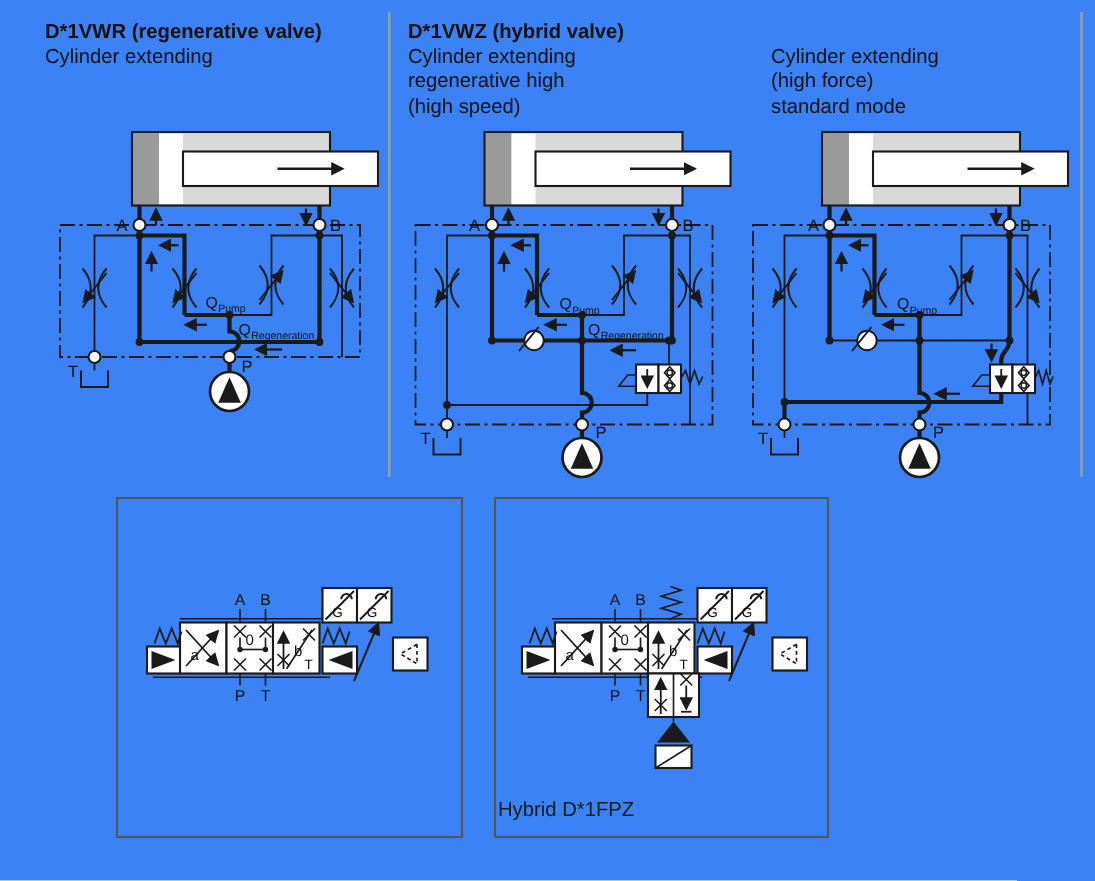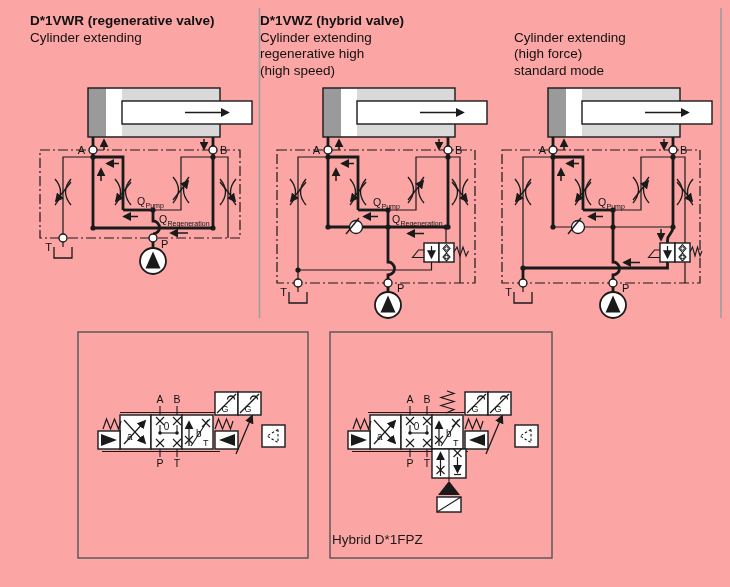--- a/index.html
+++ b/index.html
@@ -1,16 +1,16 @@
 <!DOCTYPE html>
 <html><head>
 <meta charset="utf-8">
 <style>
   html,body{margin:0;padding:0;background:#fff;}
-  #page{position:relative;width:730px;height:587px;background:#fca5a5;overflow:hidden;
+  #page{position:relative;width:730px;height:587px;background:#3b82f6;overflow:hidden;
         font-family:"Liberation Sans",sans-serif;color:#111;}
   .hdr{position:absolute;font-size:13.5px;line-height:16.5px;white-space:nowrap;}
   .hdr .b{font-weight:bold;}
   .cap{position:absolute;font-size:13.5px;color:#1a1a1a;white-space:nowrap;}
   svg{position:absolute;left:0;top:0;}
   svg text{font-family:"Liberation Sans",sans-serif;fill:#111;}
   .ln{stroke:#1a1a1a;fill:none;}
   .thick{stroke-width:2.8;}
   .thin{stroke-width:1.2;}
   .sym{stroke-width:1.3;}
@@ -24,21 +24,21 @@
 </style>
 </head>
 <body>
 
 <div id="page">
 
   <div class="hdr" style="left:30px;top:13px">
     <div class="b">D*1VWR (regenerative valve)</div>
     <div>Cylinder extending</div>
   </div>
-  <div class="hdr" style="left:260px;top:13px">
+  <div class="hdr" style="left:272px;top:13px">
     <div class="b">D*1VWZ (hybrid valve)</div>
     <div>Cylinder extending</div>
     <div>regenerative high</div>
     <div>(high speed)</div>
   </div>
   <div class="hdr" style="left:514px;top:29.5px">
     <div>Cylinder extending</div>
     <div>(high force)</div>
     <div>standard mode</div>
   </div>

